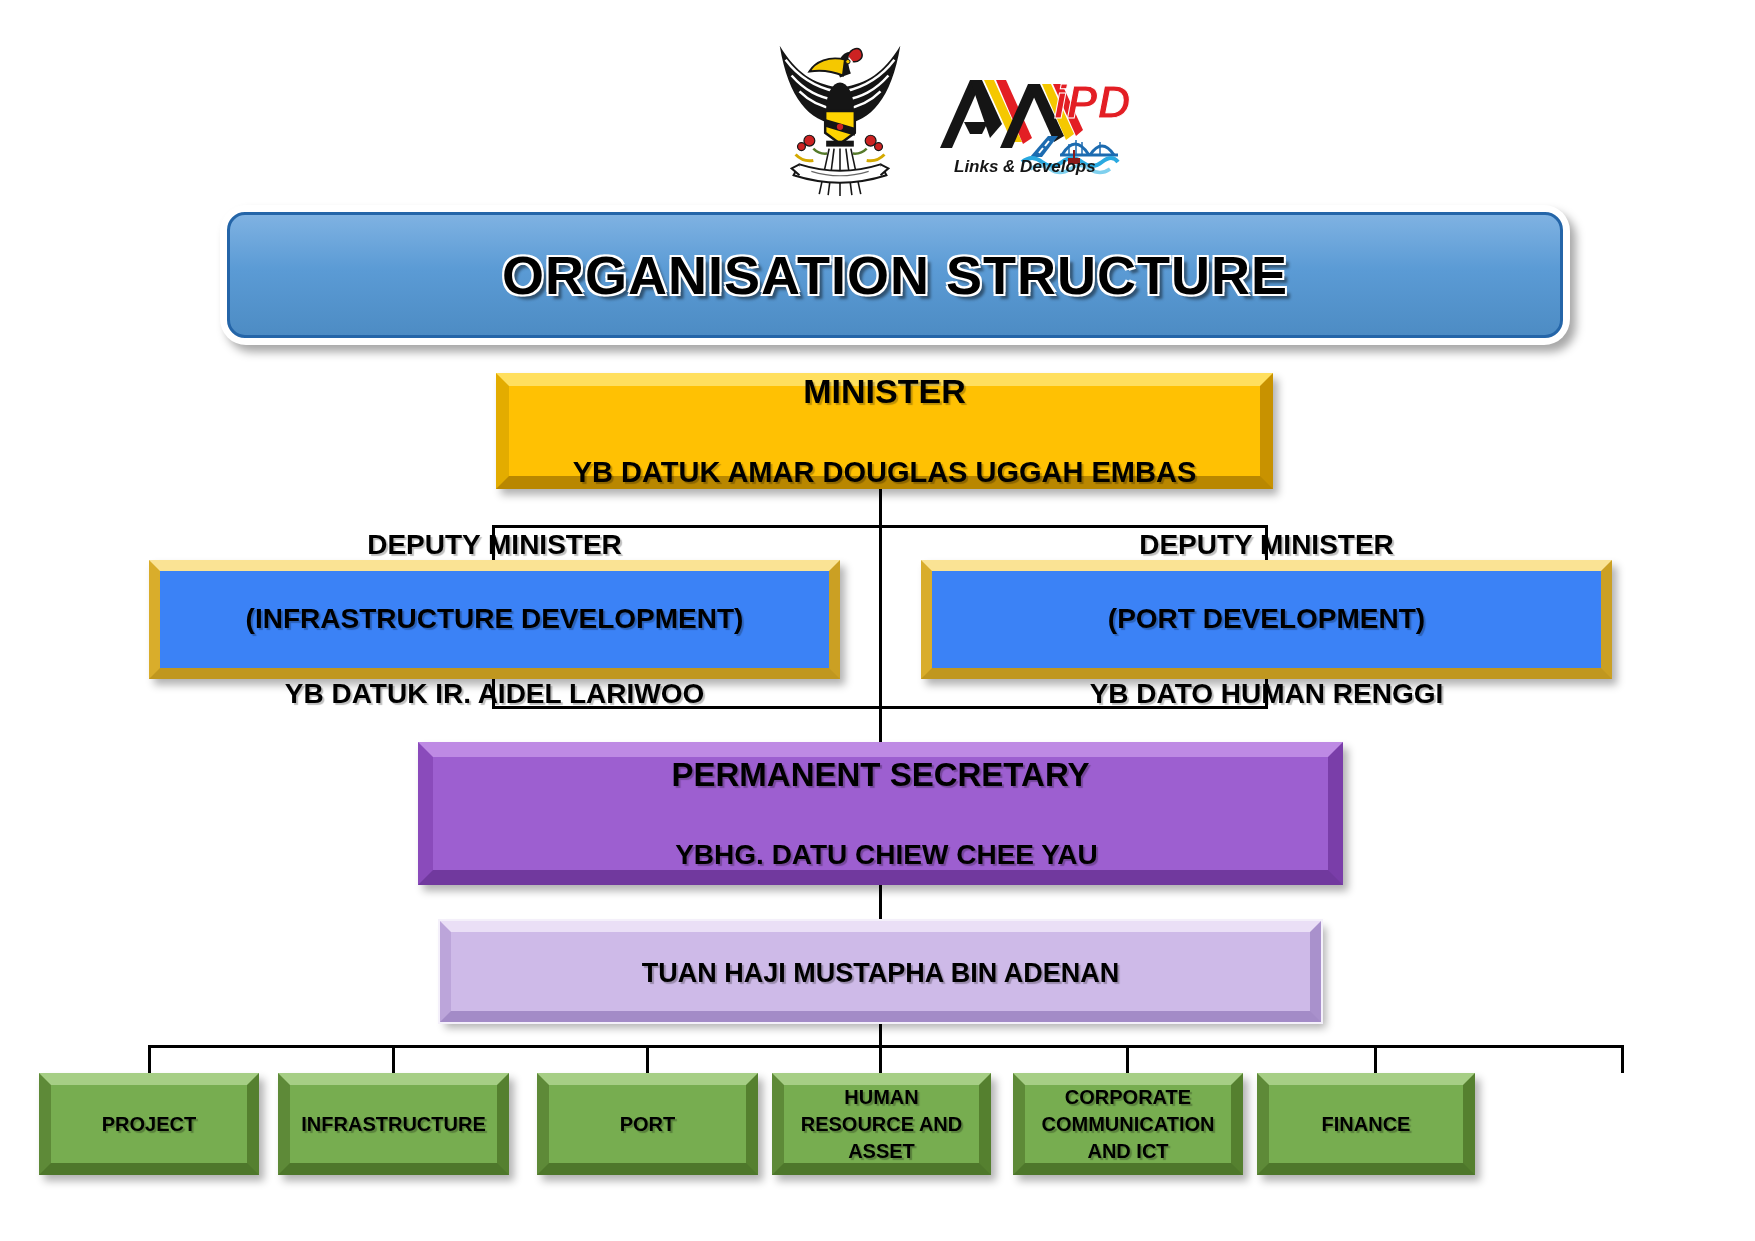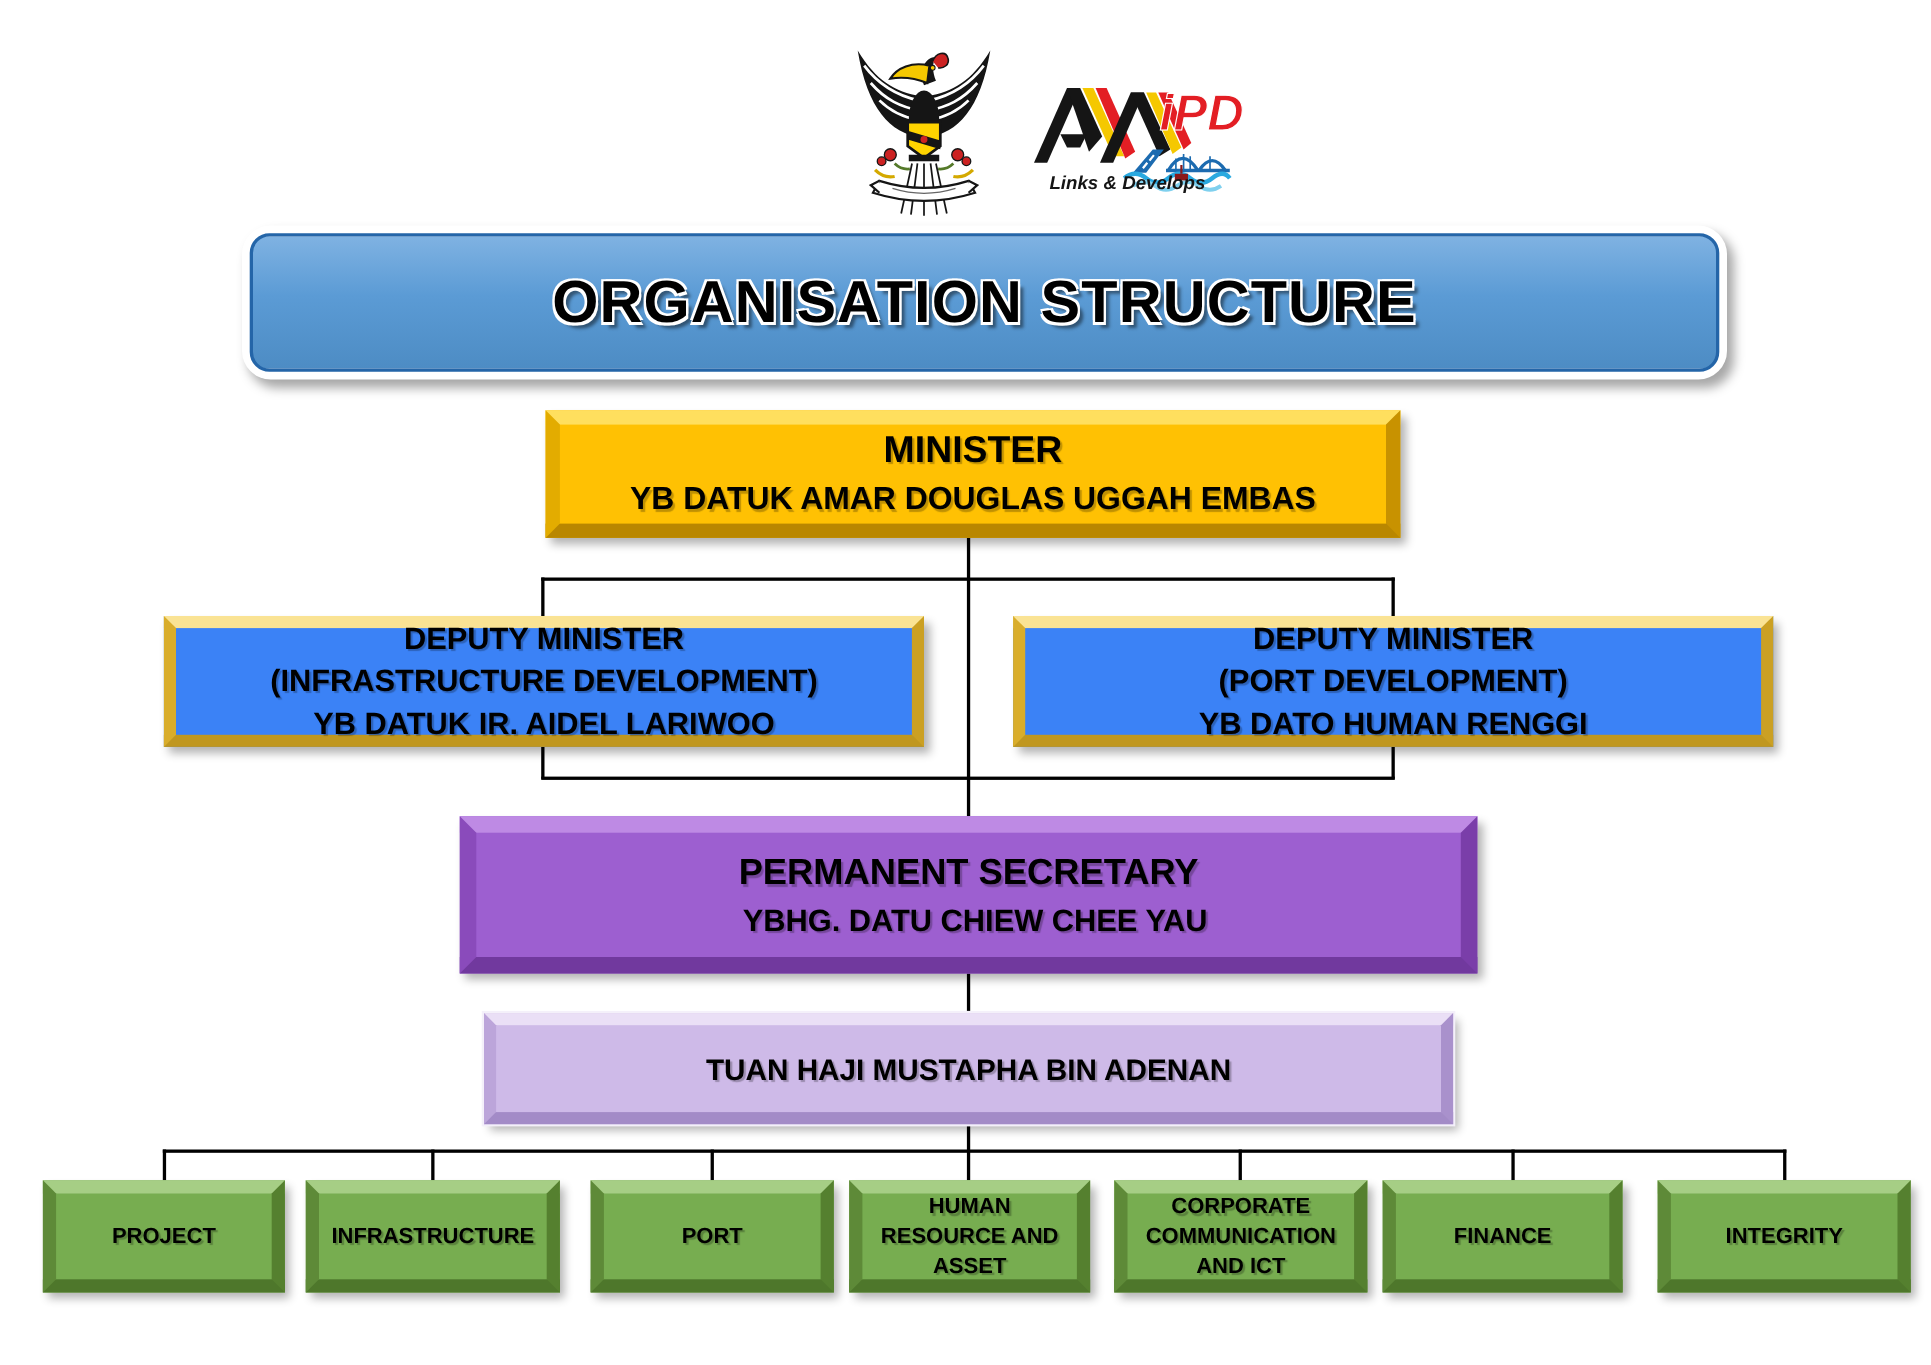--- a/index.html
+++ b/index.html
@@ -27,20 +27,21 @@
     font-size:54px;font-weight:bold;letter-spacing:1px;color:#000;
     text-shadow:-2px -2px 0 #fff,2px -2px 0 #fff,-2px 2px 0 #fff,2px 2px 0 #fff,5px 5px 3px rgba(0,0,0,0.45);
     white-space:nowrap;
   }
   
   .node{
     position:absolute;box-sizing:border-box;border-style:solid;
     display:flex;flex-direction:column;align-items:center;justify-content:center;
     text-align:center;box-shadow:5px 6px 8px rgba(0,0,0,0.3);
     text-shadow:2px 2px 1px rgba(0,0,0,0.25);
+    gap:36px;
   }
   .minister{
     left:496px;top:373px;width:777px;height:116px;
     background:#FFC103;border-width:13px;
     border-color:#FFDF5E #C89200 #B98700 #E3AC00;
   }
   .deputy{
     top:560px;width:691px;height:119px;
     background:#3b82f6;border-width:11px;
     border-color:#FAE394 #CBA023 #C0971F #D9AD2B;
@@ -235,17 +236,14 @@
 ASSET</div>
   </div>
   <div class="node division" style="left:1013px;width:230px;">
     <div class="t-label">CORPORATE
 COMMUNICATION
 AND ICT</div>
   </div>
   <div class="node division" style="left:1257px;width:218px;">
     <div class="t-label">FINANCE</div>
   </div>
-  <div class="node division" style="left:1507px;width:230px;">
-    <div class="t-label">INTEGRITY</div>
-  </div>
 
 </div>
 
 </body></html>

